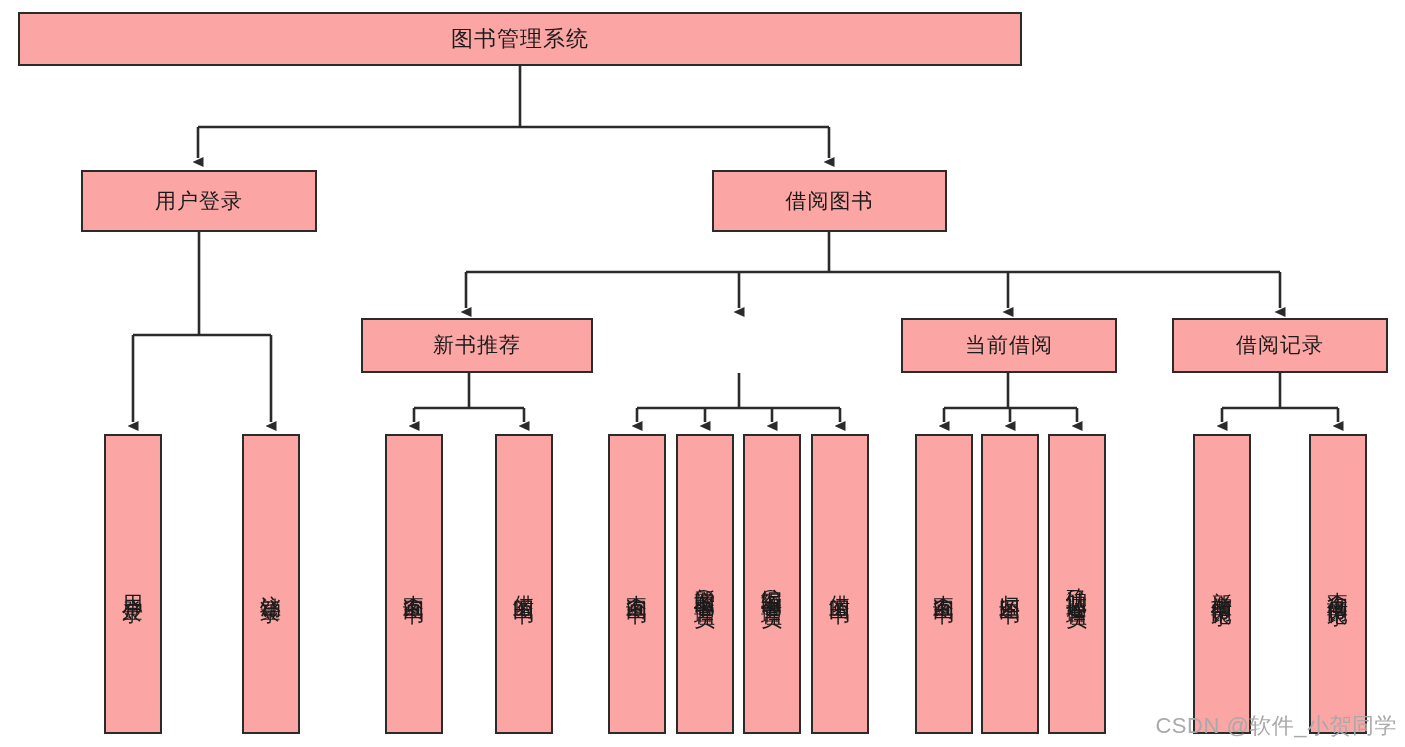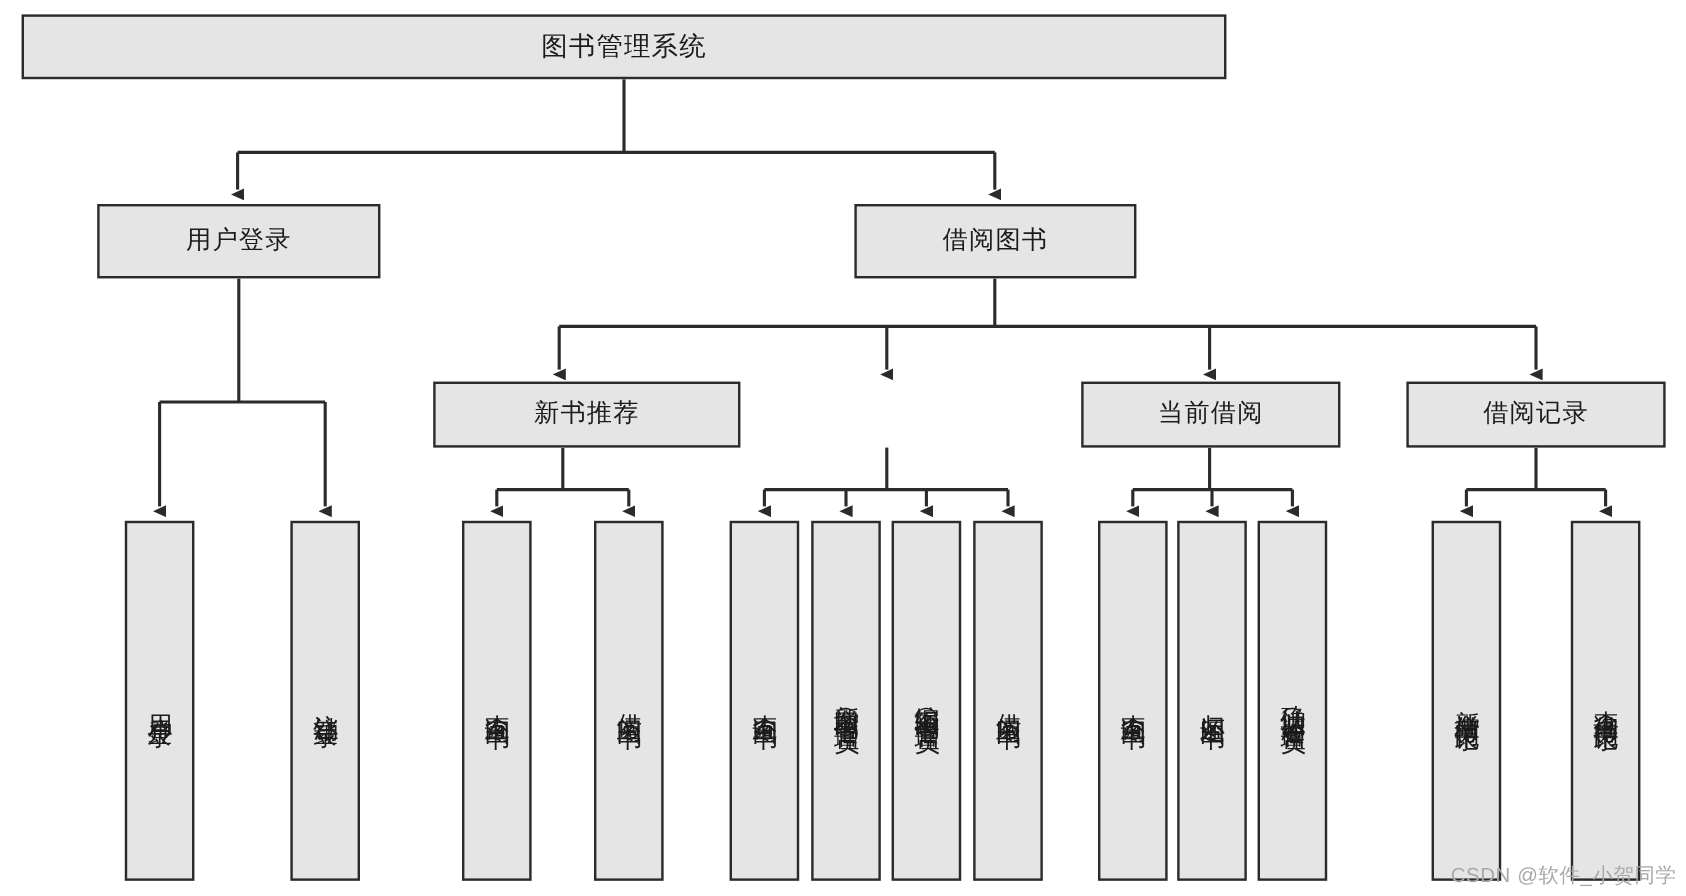--- a/index.html
+++ b/index.html
@@ -21,21 +21,21 @@
     position: absolute;
     left: 0;
     top: 0;
     width: 1405px;
     height: 747px;
     pointer-events: none;
   }
   .node {
     position: absolute;
     box-sizing: border-box;
-    background: #e5e5e5;
+    background: #fca5a5;
     border: 2px solid #2b2b2b;
     display: flex;
     align-items: center;
     justify-content: center;
     color: #1b1b1b;
   }
   .node-label {
     display: block;
     text-align: center;
     line-height: 1.15;
@@ -61,21 +61,21 @@
     font-size: 21px;
     letter-spacing: 3px;
     line-height: 1;
     white-space: nowrap;
     text-align: center;
   }
   .watermark {
     position: absolute;
     right: 8px;
     bottom: 6px;
-    font-size: 17px;
+    font-size: 22px;
     color: #a9a9a9;
     white-space: nowrap;
     letter-spacing: 0.5px;
   }
 </style>
 </head>
 <body>
 
 <div id="canvas">
 
@@ -135,21 +135,21 @@
     <span class="node-label">图书管理系统</span>
   </div>
 
   <div class="node horiz" style="left:81px; top:170px; width:236px; height:62px;">
     <span class="node-label">用户登录</span>
   </div>
   <div class="node horiz" style="left:712px; top:170px; width:235px; height:62px;">
     <span class="node-label">借阅图书</span>
   </div>
 
-  <div class="node horiz" style="left:361px; top:318px; width:256px; height:55px;">
+  <div class="node horiz" style="left:361px; top:318px; width:232px; height:55px;">
     <span class="node-label">新书推荐</span>
   </div>
   <div class="node horiz" style="left:901px; top:318px; width:216px; height:55px;">
     <span class="node-label">当前借阅</span>
   </div>
   <div class="node horiz" style="left:1172px; top:318px; width:216px; height:55px;">
     <span class="node-label">借阅记录</span>
   </div>
 
   <div class="node vert" style="left:104px; top:434px; width:58px; height:300px;">

